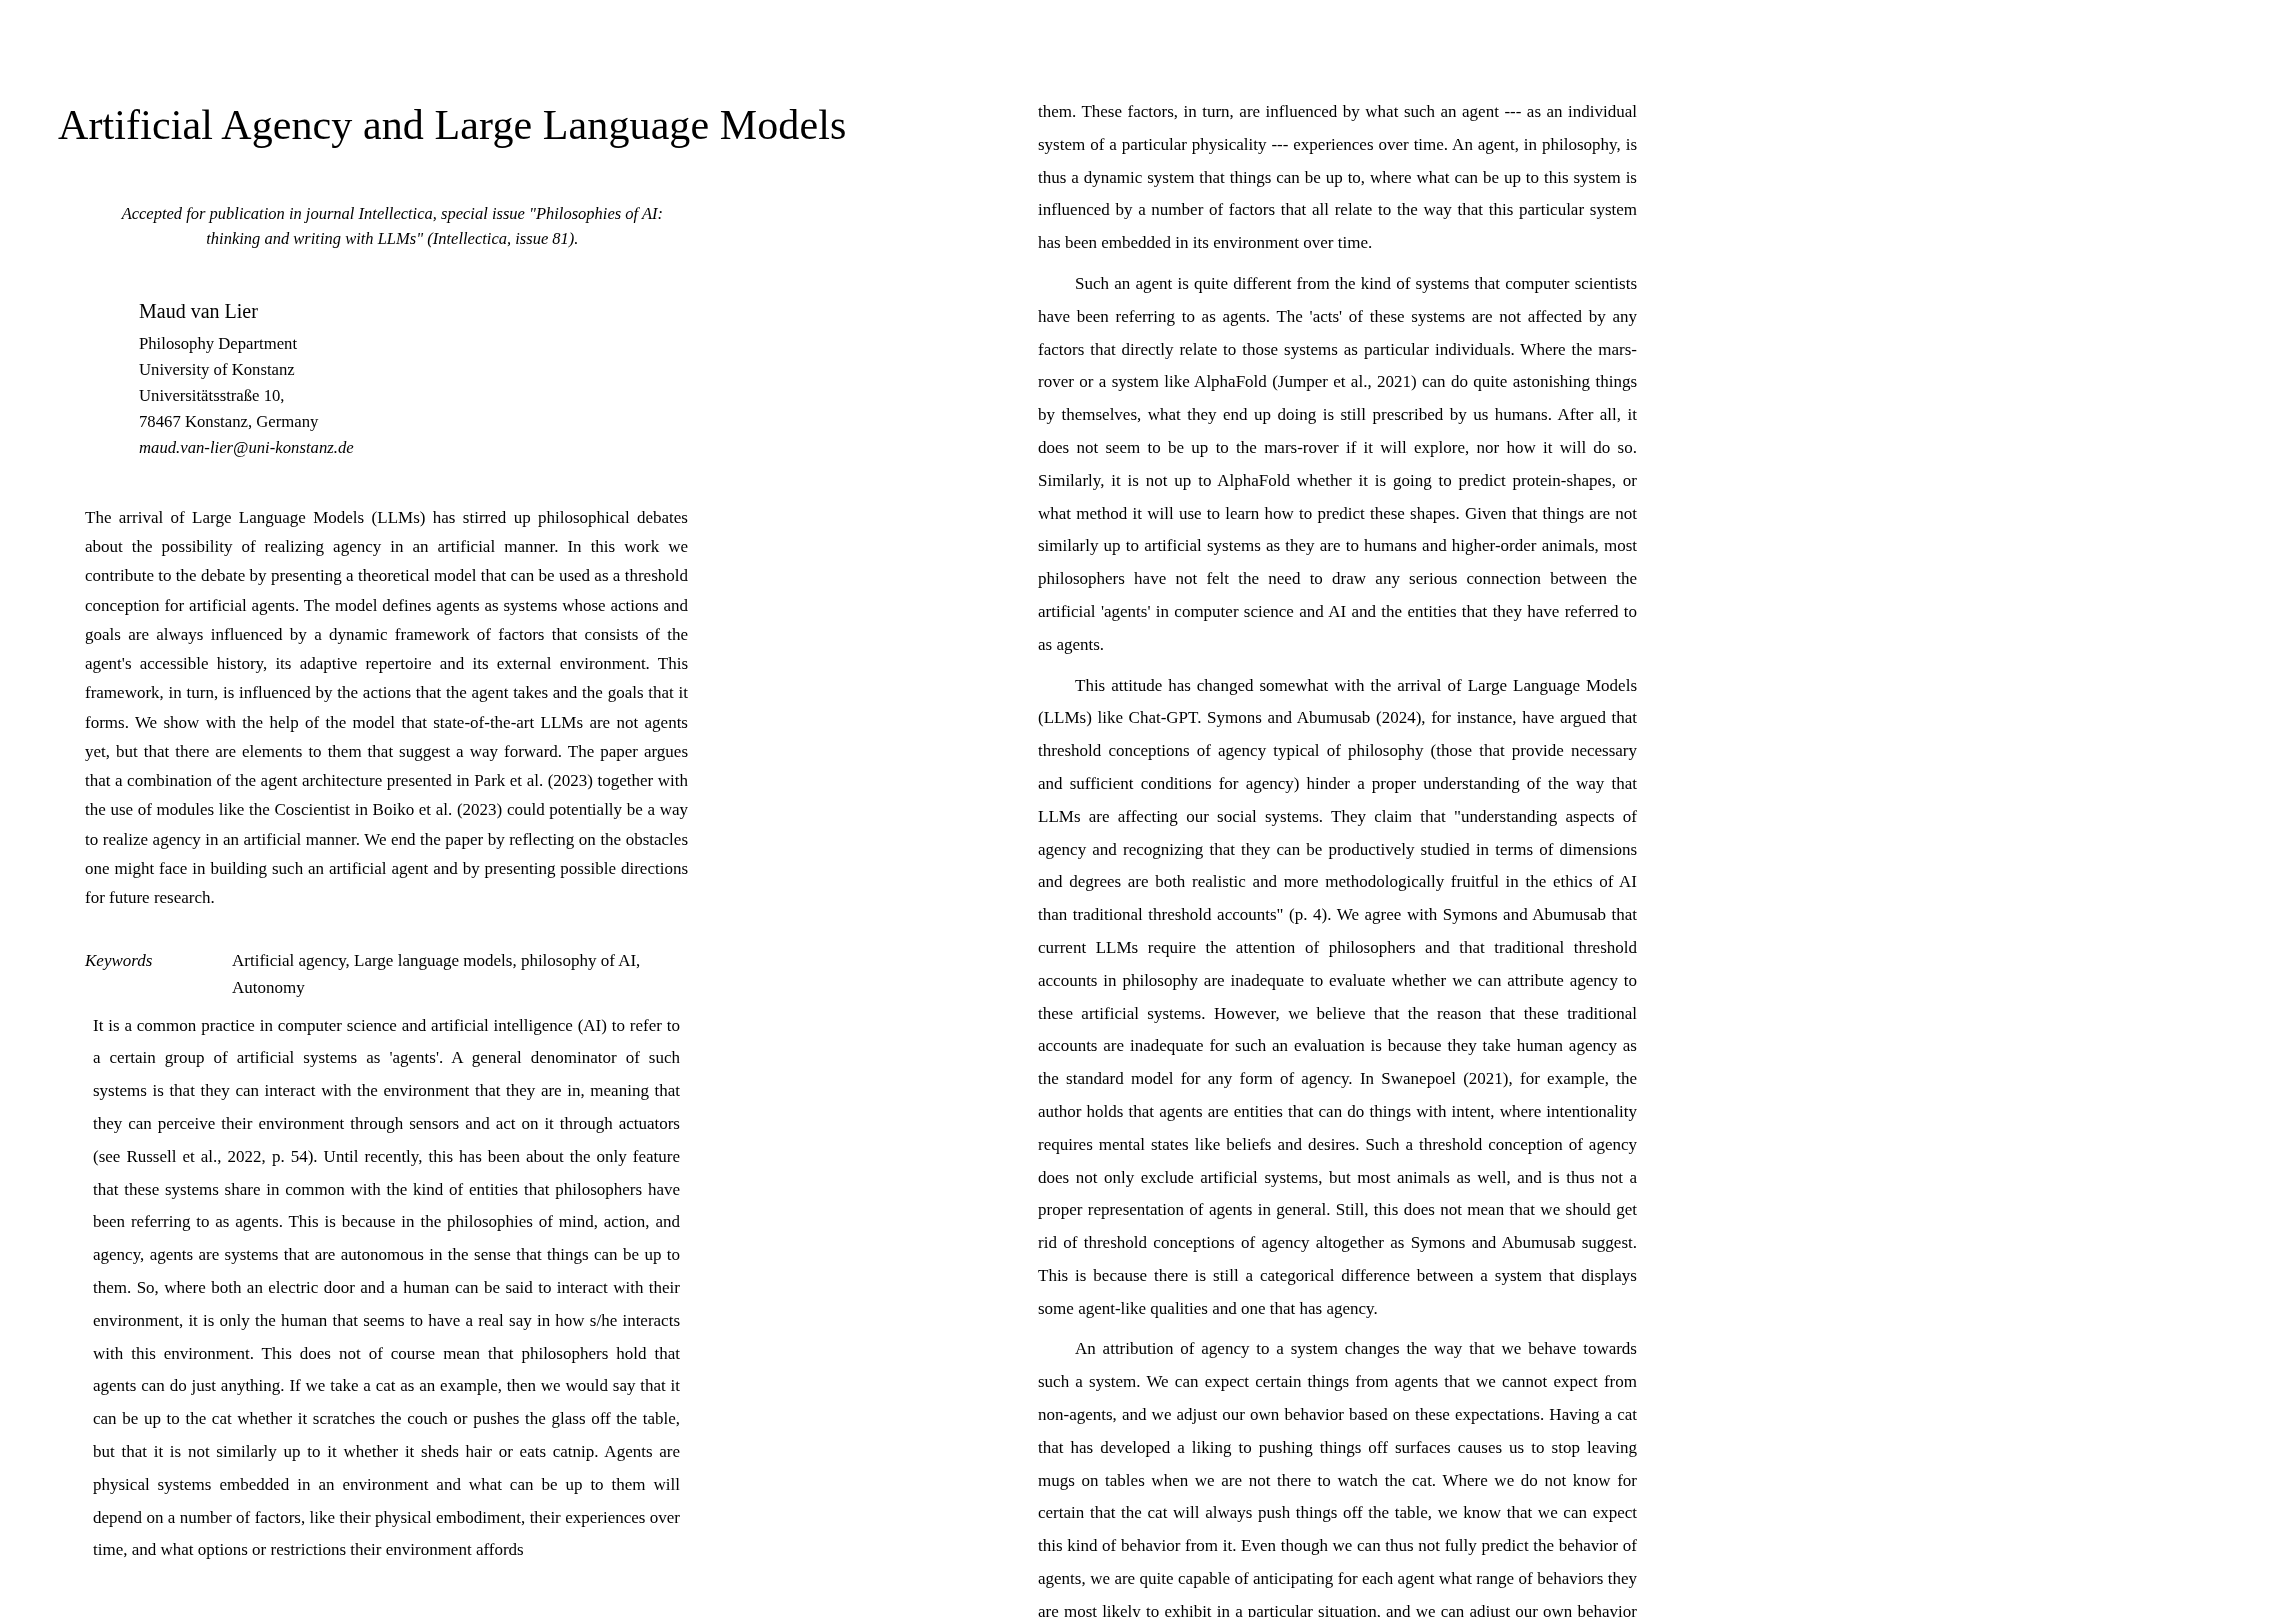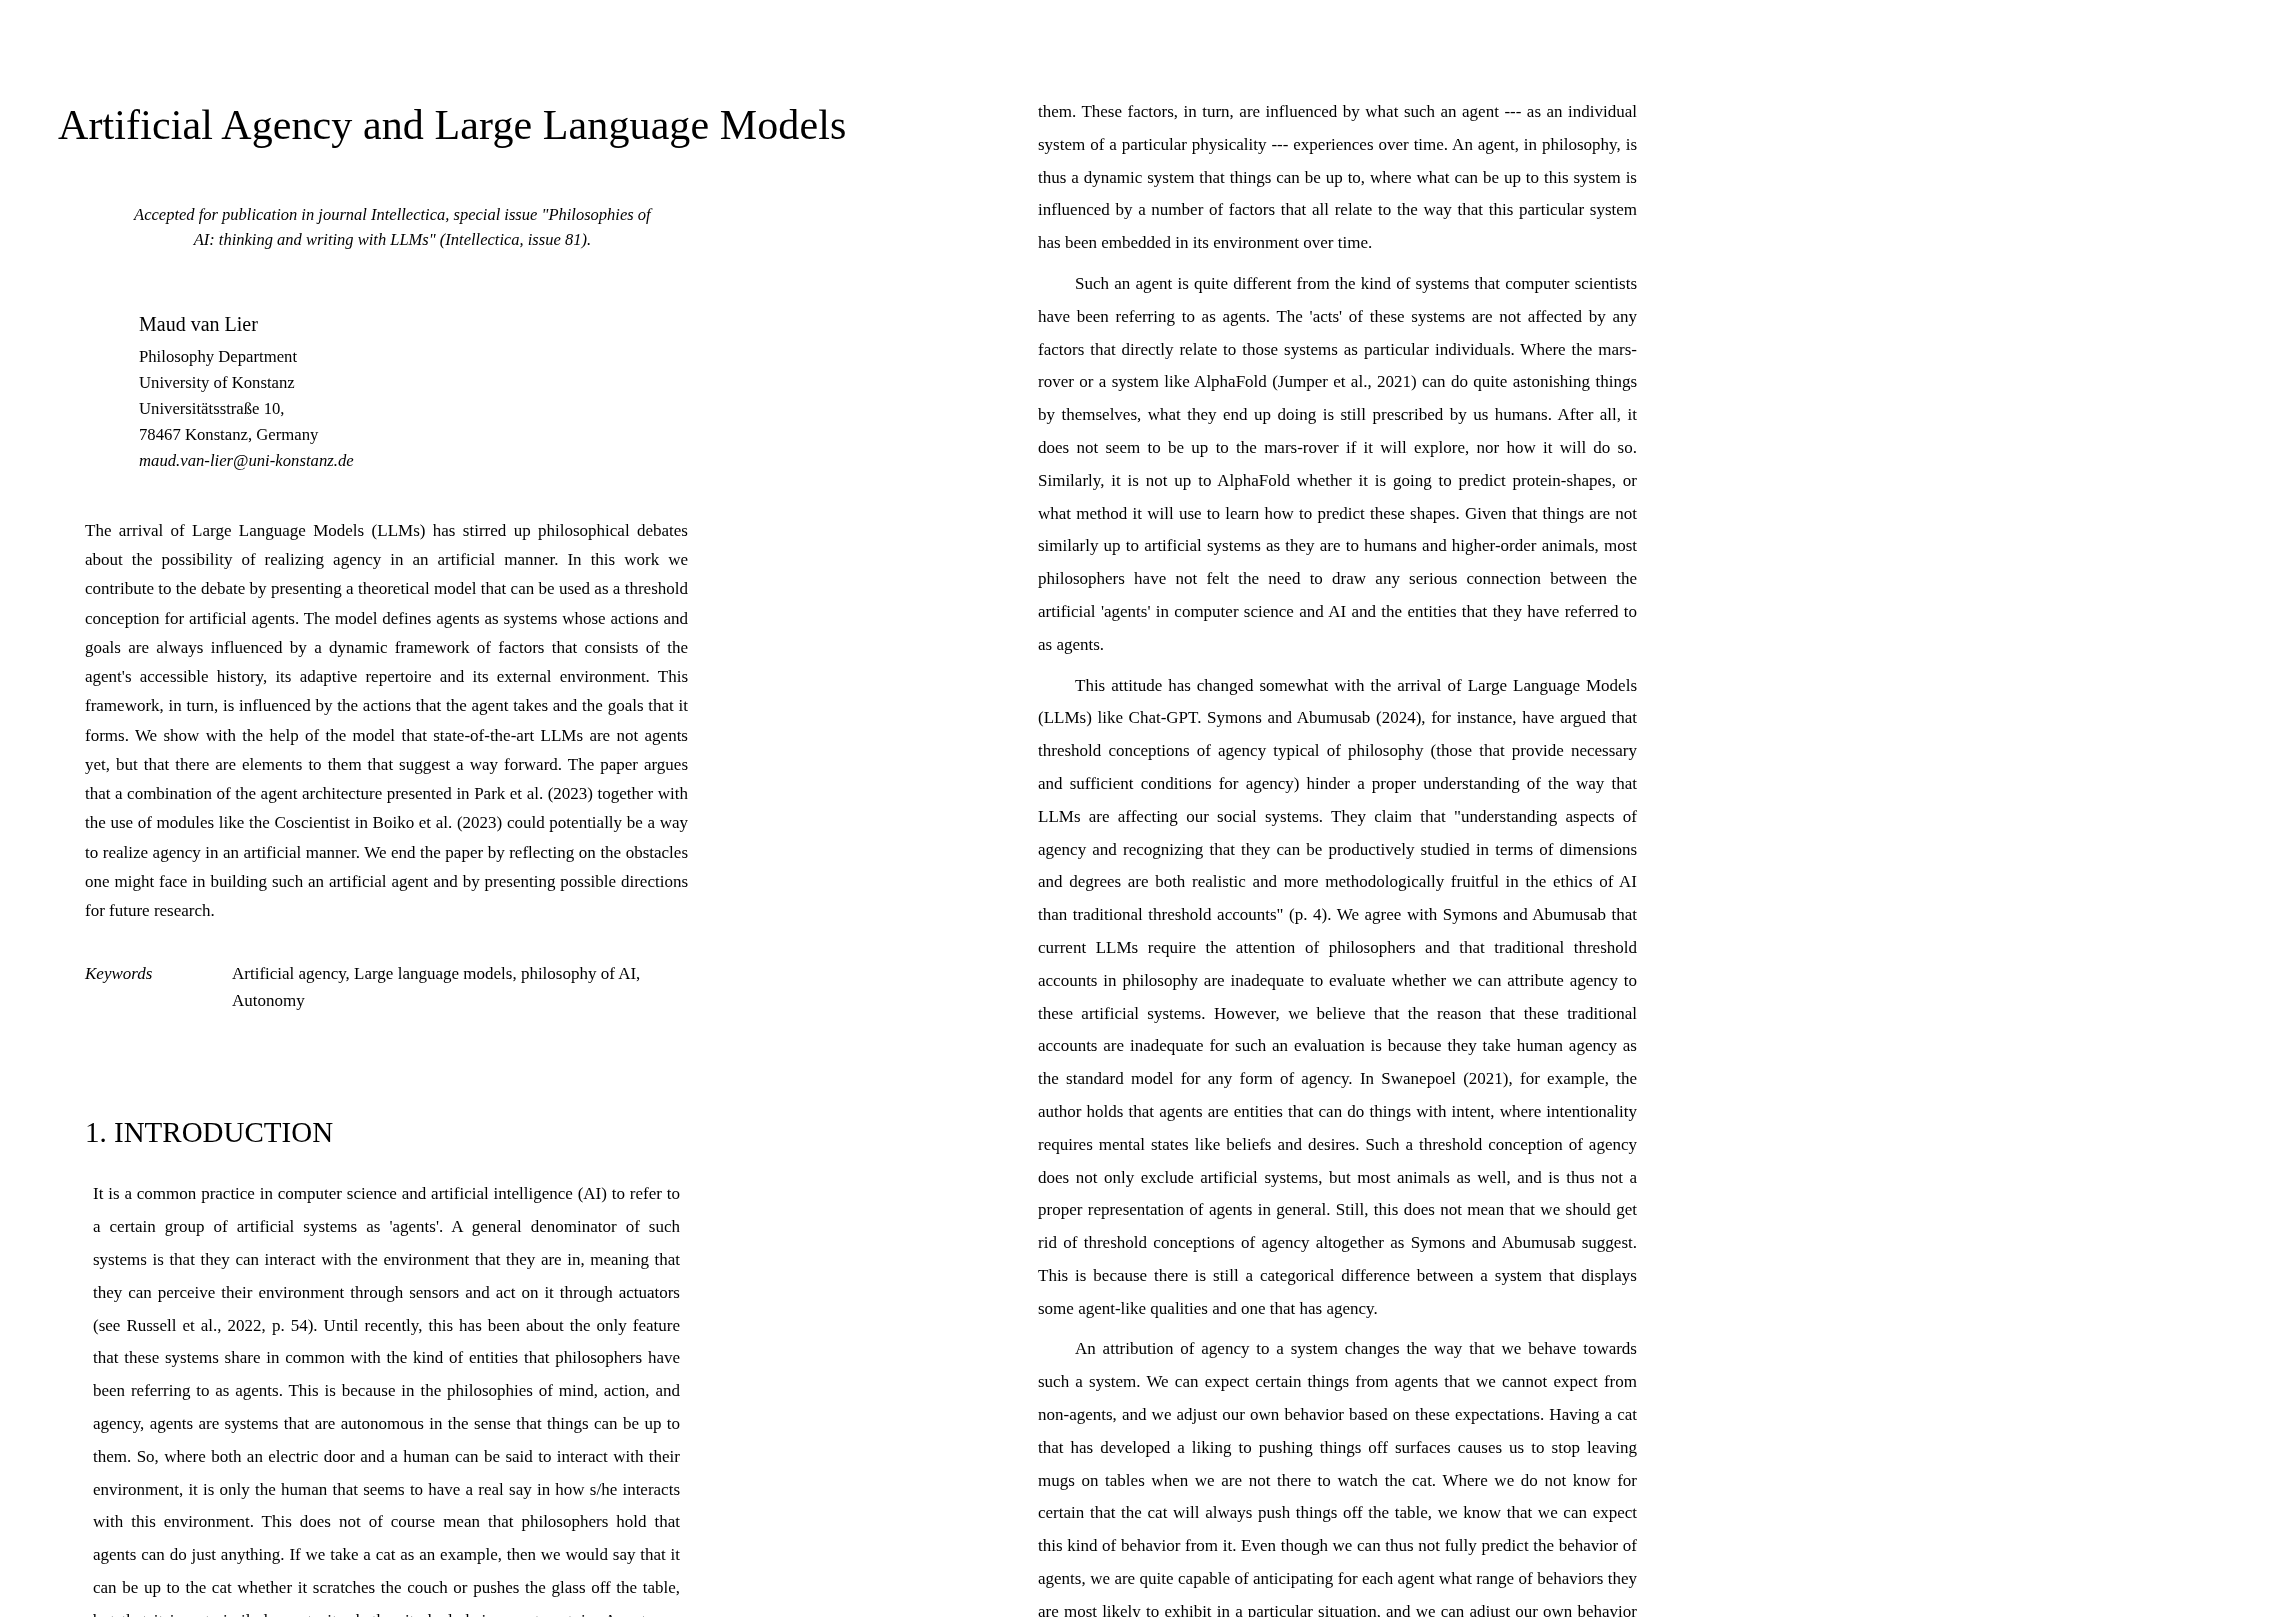--- a/index.html
+++ b/index.html
@@ -42,21 +42,21 @@
     font-size: 42px;
     line-height: 1.08;
     font-weight: normal;
     letter-spacing: 0.1px;
     white-space: nowrap;
     margin-left: -27px;
   }
 
   
   .accepted-note {
-    margin: 16px;
+    margin: 4px;
     padding-top: 38px;
     font-style: italic;
     font-size: 16.5px;
     line-height: 1.52;
     text-align: center;
     padding-left: 29px;
     padding-right: 17.3px;
   }
 
   
@@ -163,21 +163,20 @@
 
     </div>
 
     <p class="abstract">The arrival of Large Language Models (LLMs) has stirred up philosophical debates about the possibility of realizing agency in an artificial manner. In this work we contribute to the debate by presenting a theoretical model that can be used as a threshold conception for artificial agents. The model defines agents as systems whose actions and goals are always influenced by a dynamic framework of factors that consists of the agent's accessible history, its adaptive repertoire and its external environment. This framework, in turn, is influenced by the actions that the agent takes and the goals that it forms. We show with the help of the model that state-of-the-art LLMs are not agents yet, but that there are elements to them that suggest a way forward. The paper argues that a combination of the agent architecture presented in Park et al. (2023) together with the use of modules like the Coscientist in Boiko et al. (2023) could potentially be a way to realize agency in an artificial manner. We end the paper by reflecting on the obstacles one might face in building such an artificial agent and by presenting possible directions for future research.</p>
 
     <div class="keywords-row">
       <div class="keywords-label">Keywords</div>
       <div class="keywords-value">Artificial agency, Large language models, philosophy of AI, Autonomy</div>
     </div>
 
-    <h2 class="section-heading">1. INTRODUCTION</h2>
 
     <p class="body-par">It is a common practice in computer science and artificial intelligence (AI) to refer to a certain group of artificial systems as 'agents'. A general denominator of such systems is that they can interact with the environment that they are in, meaning that they can perceive their environment through sensors and act on it through actuators (see Russell et al., 2022, p. 54). Until recently, this has been about the only feature that these systems share in common with the kind of entities that philosophers have been referring to as agents. This is because in the philosophies of mind, action, and agency, agents are systems that are autonomous in the sense that things can be up to them. So, where both an electric door and a human can be said to interact with their environment, it is only the human that seems to have a real say in how s/he interacts with this environment. This does not of course mean that philosophers hold that agents can do just anything. If we take a cat as an example, then we would say that it can be up to the cat whether it scratches the couch or pushes the glass off the table, but that it is not similarly up to it whether it sheds hair or eats catnip. Agents are physical systems embedded in an environment and what can be up to them will depend on a number of factors, like their physical embodiment, their experiences over time, and what options or restrictions their environment affords</p>
 
   </div>
 
   <div class="col-right">
 
     <p class="body-par rc-first">them. These factors, in turn, are influenced by what such an agent --- as an individual system of a particular physicality --- experiences over time. An agent, in philosophy, is thus a dynamic system that things can be up to, where what can be up to this system is influenced by a number of factors that all relate to the way that this particular system has been embedded in its environment over time.</p>
 
     <p class="body-par indent">Such an agent is quite different from the kind of systems that computer scientists have been referring to as agents. The 'acts' of these systems are not affected by any factors that directly relate to those systems as particular individuals. Where the mars-rover or a system like AlphaFold (Jumper et al., 2021) can do quite astonishing things by themselves, what they end up doing is still prescribed by us humans. After all, it does not seem to be up to the mars-rover if it will explore, nor how it will do so. Similarly, it is not up to AlphaFold whether it is going to predict protein-shapes, or what method it will use to learn how to predict these shapes. Given that things are not similarly up to artificial systems as they are to humans and higher-order animals, most philosophers have not felt the need to draw any serious connection between the artificial 'agents' in computer science and AI and the entities that they have referred to as agents.</p>

